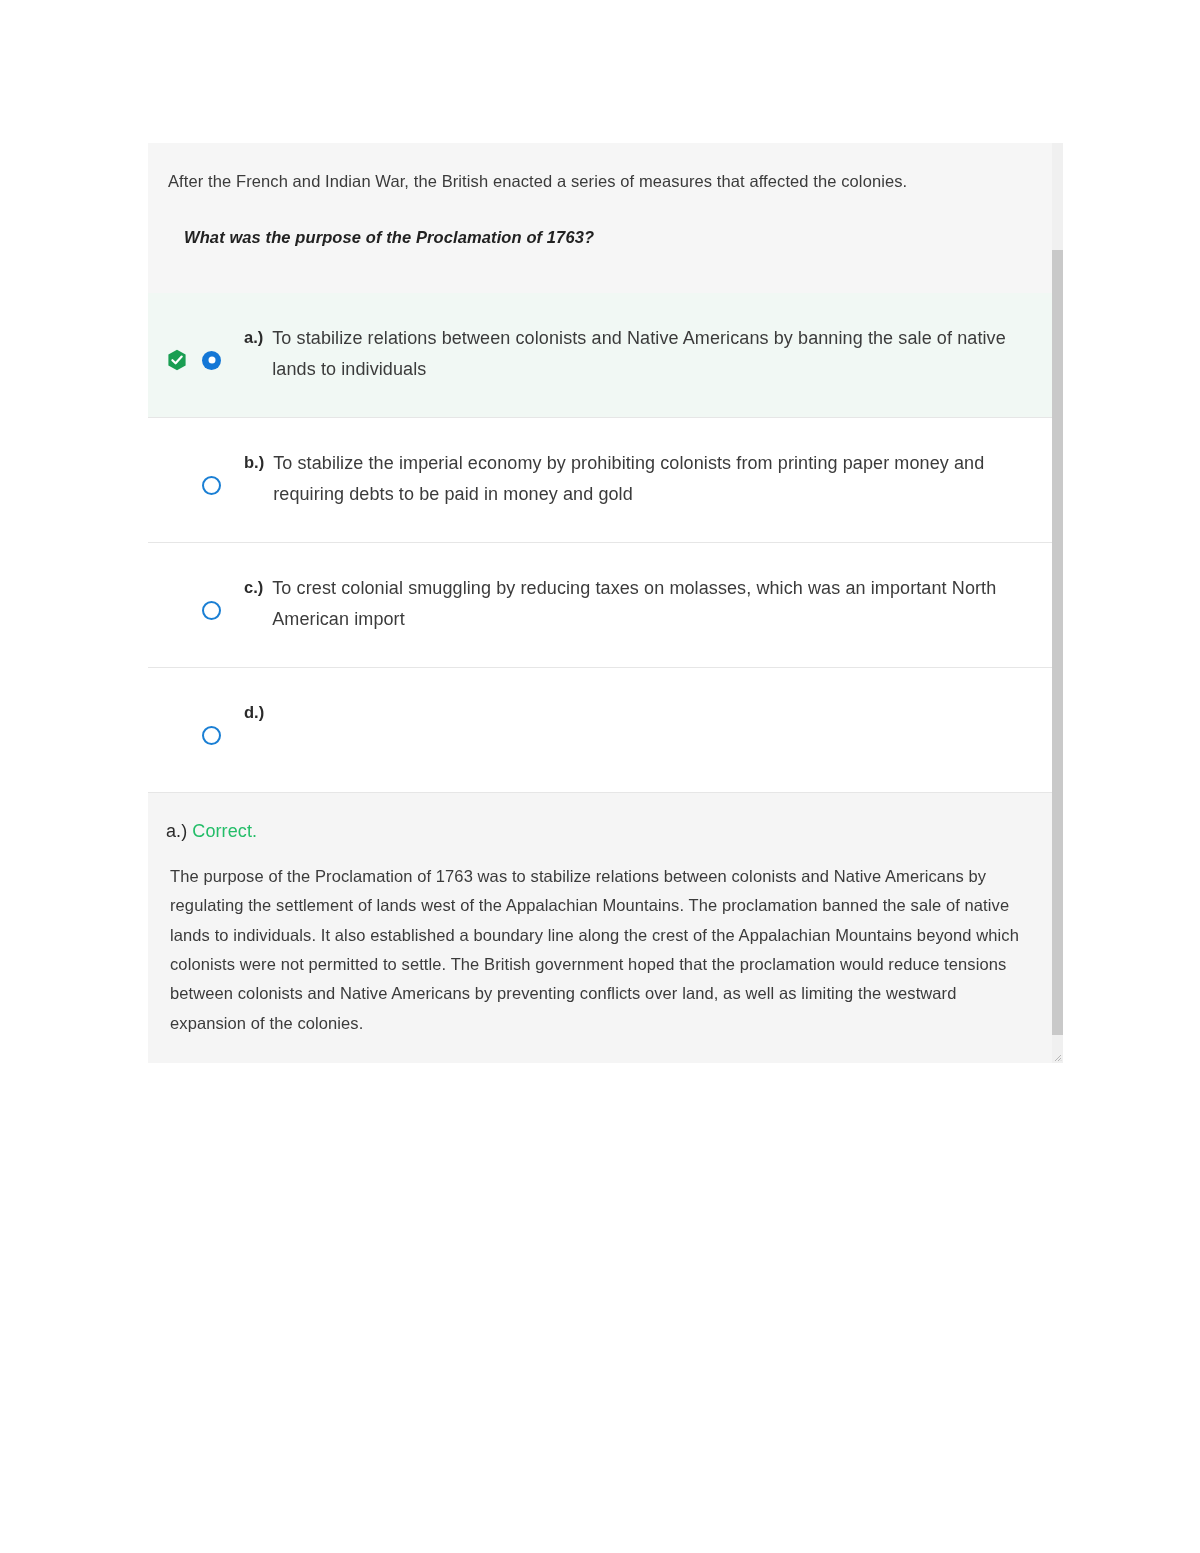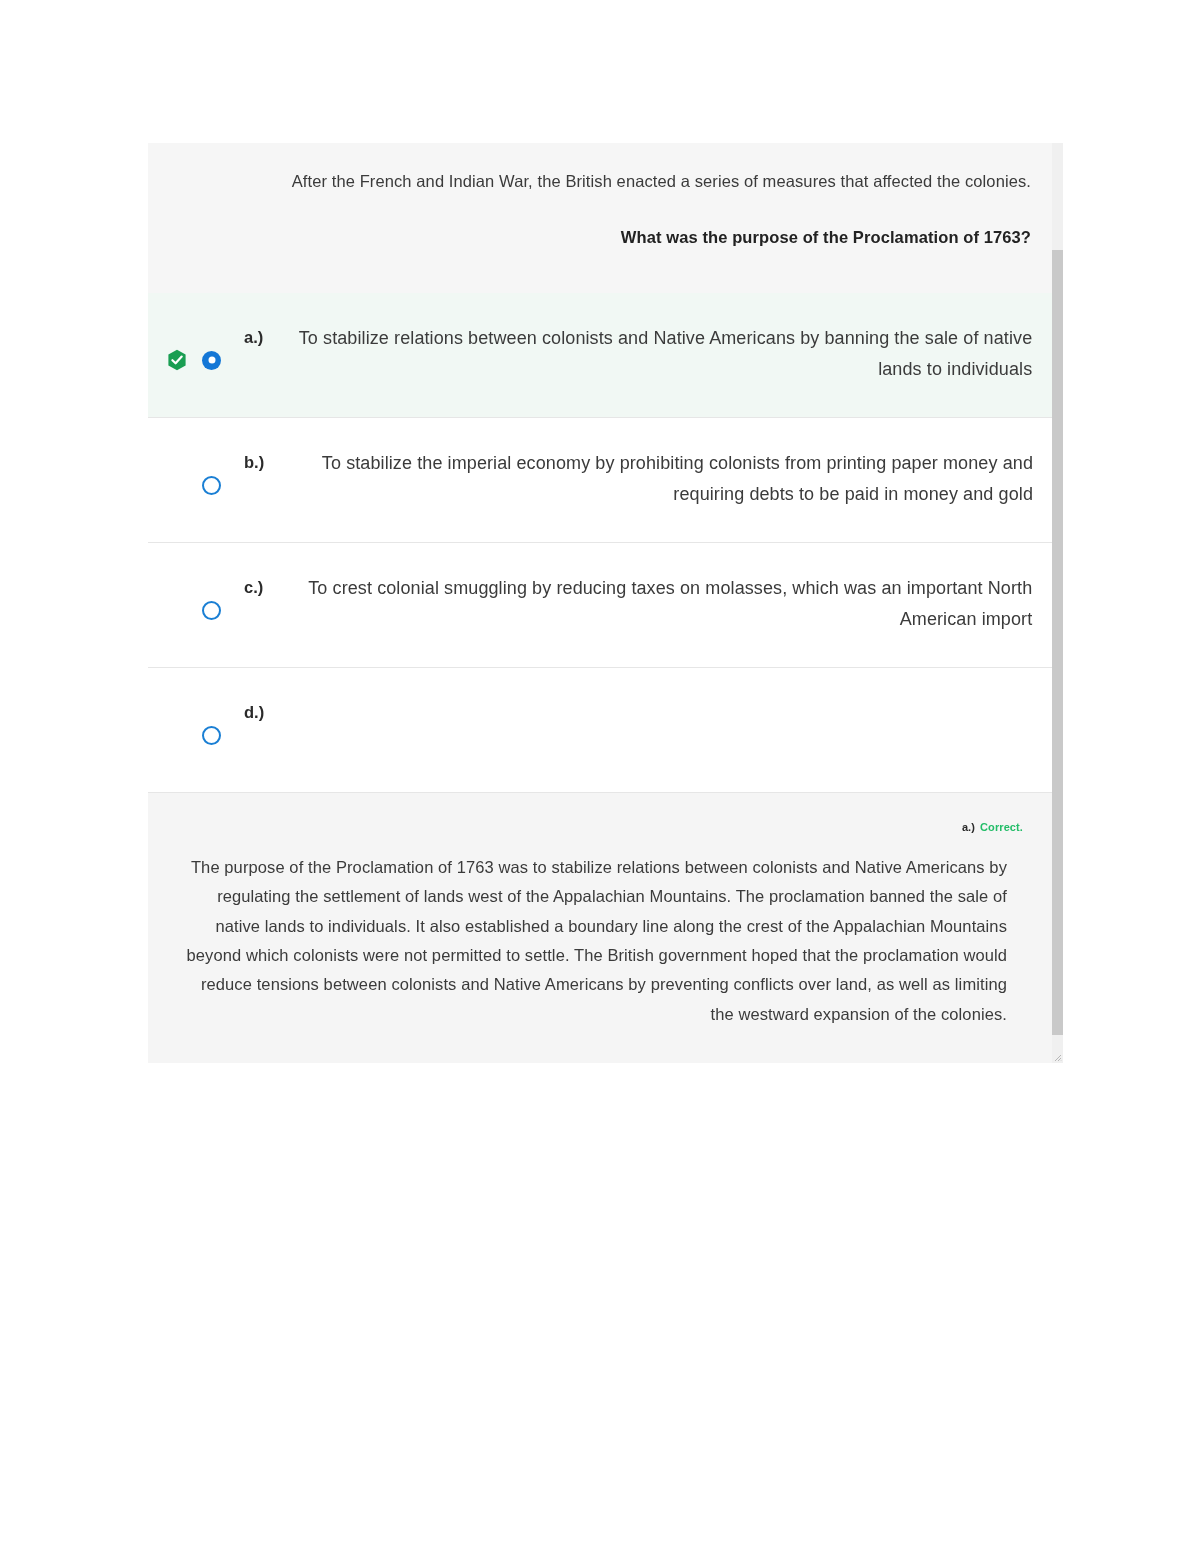--- a/index.html
+++ b/index.html
@@ -23,21 +23,20 @@
 
   
   .question-card {
     position: absolute;
     left: 148px;
     top: 143px;
     width: 915px;
     height: 920px;
     background: #ffffff;
     overflow: hidden;
-    text-align: right;
   }
 
   
   .stem {
     background: #f6f6f6;
     padding: 26px 32px 30px 20px;
     box-sizing: border-box;
     height: 150px;
   }
 
@@ -49,21 +48,22 @@
     margin: 0 0 30px 0;
     font-weight: 400;
   }
 
   .stem-prompt {
     font-size: 16.5px;
     line-height: 1.5;
     color: #222222;
     font-weight: 700;
     letter-spacing: 0.1px;
-    margin: 0;
+    margin: 16px;
+    font-style: italic;
   }
 
   
   .options {
     background: #ffffff;
   }
 
   .option {
     position: relative;
     display: flex;
@@ -148,41 +148,41 @@
   }
 
   
   .feedback {
     background: #f5f5f5;
     padding: 28px 40px 26px 18px;
     box-sizing: border-box;
   }
 
   .feedback-head {
-    font-size: 11px;
-    font-weight: 700;
+    font-size: 18px;
+    font-weight: 400;
     margin: 0 0 20px 0;
     letter-spacing: 0.1px;
   }
 
   .feedback-letter {
     color: #2b2b2b;
   }
 
   .feedback-status {
     color: #23bd68;
     margin-left: 5px;
   }
 
   .feedback-text {
     font-size: 16.5px;
     line-height: 1.78;
     color: #3b3b3b;
     letter-spacing: 0.1px;
-    margin: 16px;
+    margin: 4px;
     max-width: 868px;
   }
 
   
   .scroll-track {
     position: absolute;
     right: 0px;
     top: 0px;
     width: 11px;
     height: 920px;

